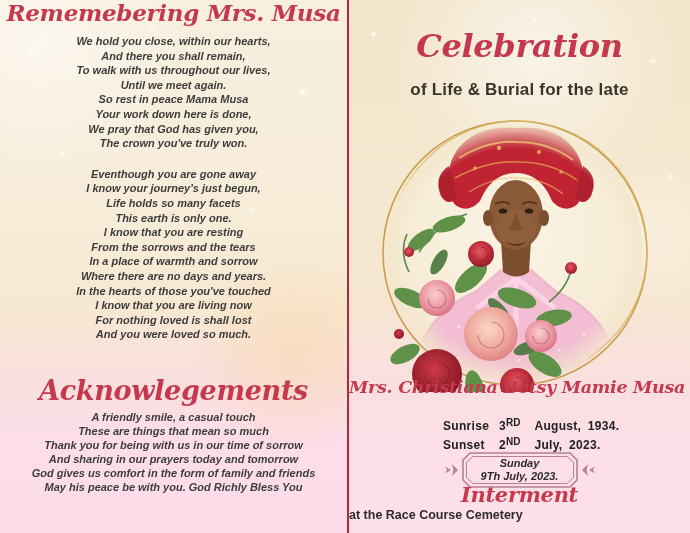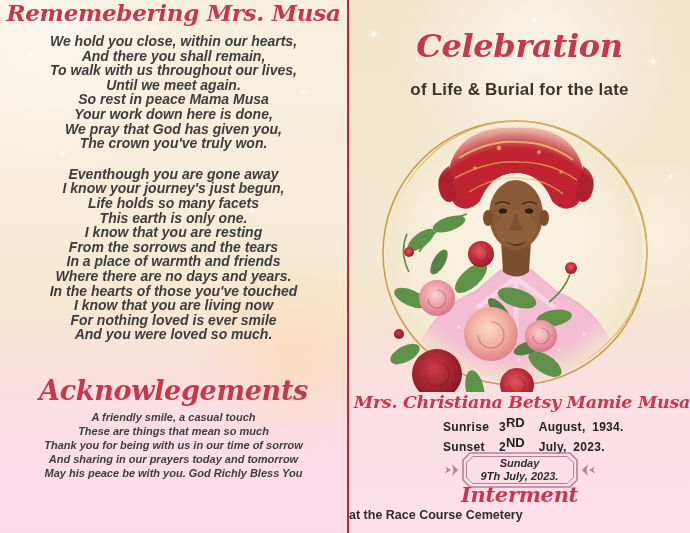--- a/index.html
+++ b/index.html
@@ -30,40 +30,40 @@
     pointer-events:none;
   }
   
   .script{
     font-family:"DejaVu Serif",serif;font-style:italic;font-weight:bold;
     color:#c5394d;letter-spacing:-.3px;
   }
   
   .left-inner{position:relative;z-index:2;text-align:center;}
   .left-title{font-size:23px;line-height:26px;}
-  .poem{font-style:italic;font-weight:600;color:#3d3d3d;font-size:14px;line-height:14.6px;}
+  .poem{font-style:italic;font-weight:600;color:#3d3d3d;font-size:11px;line-height:14.6px;}
   .poem-1{margin-top:8px;}
   .poem-2{margin-top:16px;}
   .ack-title{font-size:27px;line-height:30px;margin-top:34px;}
   .ack{margin-top:4px;font-size:11px;line-height:14px;}
   
   .celebration{position:absolute;top:16px;left:0;width:100%;text-align:center;
     font-size:32px;line-height:60px;z-index:3;}
   .subtitle{position:absolute;top:80px;left:0;width:100%;text-align:center;
     font-size:17px;font-weight:600;color:#3a342a;letter-spacing:.2px;z-index:3;}
   .photo-area{position:absolute;top:102px;left:0;width:341px;height:290px;z-index:2;}
   .photo-area svg{display:block;}
-  .name{position:absolute;top:391px;left:0;width:100%;text-align:right;
+  .name{position:absolute;top:376px;left:0;width:100%;text-align:left;
     font-size:17.5px;line-height:22px;z-index:3;}
   .dates{position:absolute;top:419px;left:94px;z-index:3;
     font-weight:bold;color:#212121;font-size:12px;letter-spacing:.3px;}
   .date-line{display:flex;align-items:center;margin-bottom:5px;}
   .date-label{display:inline-block;width:56px;}
   .date-num{display:inline-block;}
-  .date-ord{font-size:13px;position:relative;top:-4px;letter-spacing:0;}
+  .date-ord{font-size:10px;position:relative;top:-4px;letter-spacing:0;}
   .date-rest{display:inline-block;margin-left:14px;word-spacing:3px;}
   .frame-wrap{position:absolute;top:451px;left:0;width:100%;display:flex;justify-content:center;z-index:3;}
   .frame-box{position:relative;width:160px;height:38px;}
   .frame-box svg{position:absolute;inset:0;}
   .frame-text{position:absolute;inset:0;display:flex;flex-direction:column;justify-content:center;
     text-align:center;font-style:italic;font-weight:bold;color:#2c2c2c;font-size:11px;line-height:13px;}
   .interment{position:absolute;top:483px;left:0;width:100%;text-align:center;
     font-size:21px;line-height:24px;z-index:3;}
   .location{position:absolute;top:508px;left:0;width:100%;text-align:left;
     font-size:12.5px;font-weight:600;color:#2d2d2d;z-index:3;}
@@ -106,33 +106,34 @@
           <div class="line">We pray that God has given you,</div>
           <div class="line">The crown you've truly won.</div>
         </div>
       <div class="poem poem-2">
           <div class="line">Eventhough you are gone away</div>
           <div class="line">I know your journey's just begun,</div>
           <div class="line">Life holds so many facets</div>
           <div class="line">This earth is only one.</div>
           <div class="line">I know that you are resting</div>
           <div class="line">From the sorrows and the tears</div>
-          <div class="line">In a place of warmth and friends</div>
+          <div class="line">In a place of warmth and sorrow</div>
           <div class="line">Where there are no days and years.</div>
           <div class="line">In the hearts of those you've touched</div>
           <div class="line">I know that you are living now</div>
-          <div class="line">For nothing loved is ever smile</div>
+          <div class="line">For nothing loved is shall lost</div>
           <div class="line">And you were loved so much.</div>
         </div>
       <div class="script ack-title">Acknowlegements</div>
       <div class="poem ack">
           <div class="line">A friendly smile, a casual touch</div>
           <div class="line">These are things that mean so much</div>
           <div class="line">Thank you for being with us in our time of sorrow</div>
           <div class="line">And sharing in our prayers today and tomorrow</div>
+          <div class="line">God gives us comfort in the form of family and friends</div>
           <div class="line">May his peace be with you. God Richly Bless You</div>
         </div>
     </div>
   </div>
 
   <div class="divider"></div>
 
   <div class="page-right">
     <span class="sparkle sp7" style="left:20px;">✦</span>
     <span class="sparkle sp8" style="left:300px;">✦</span>

